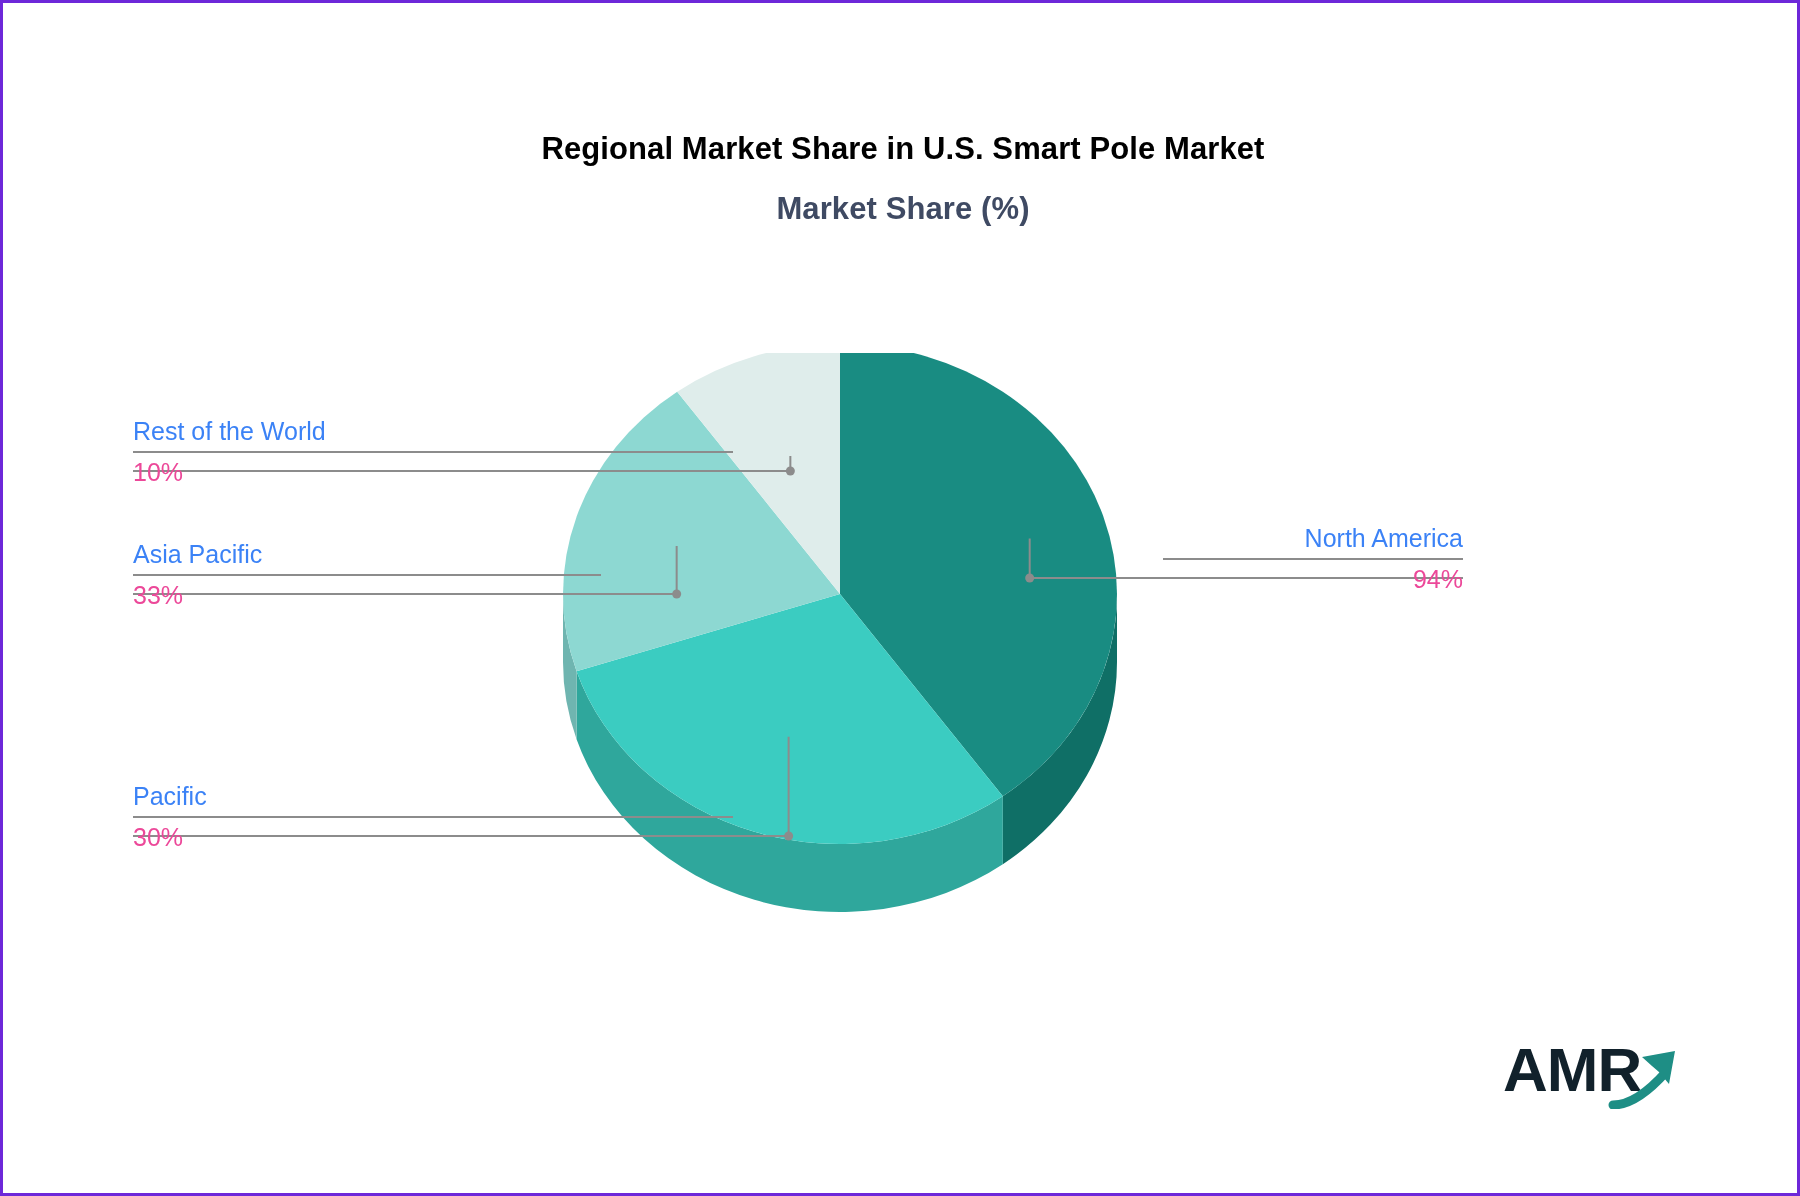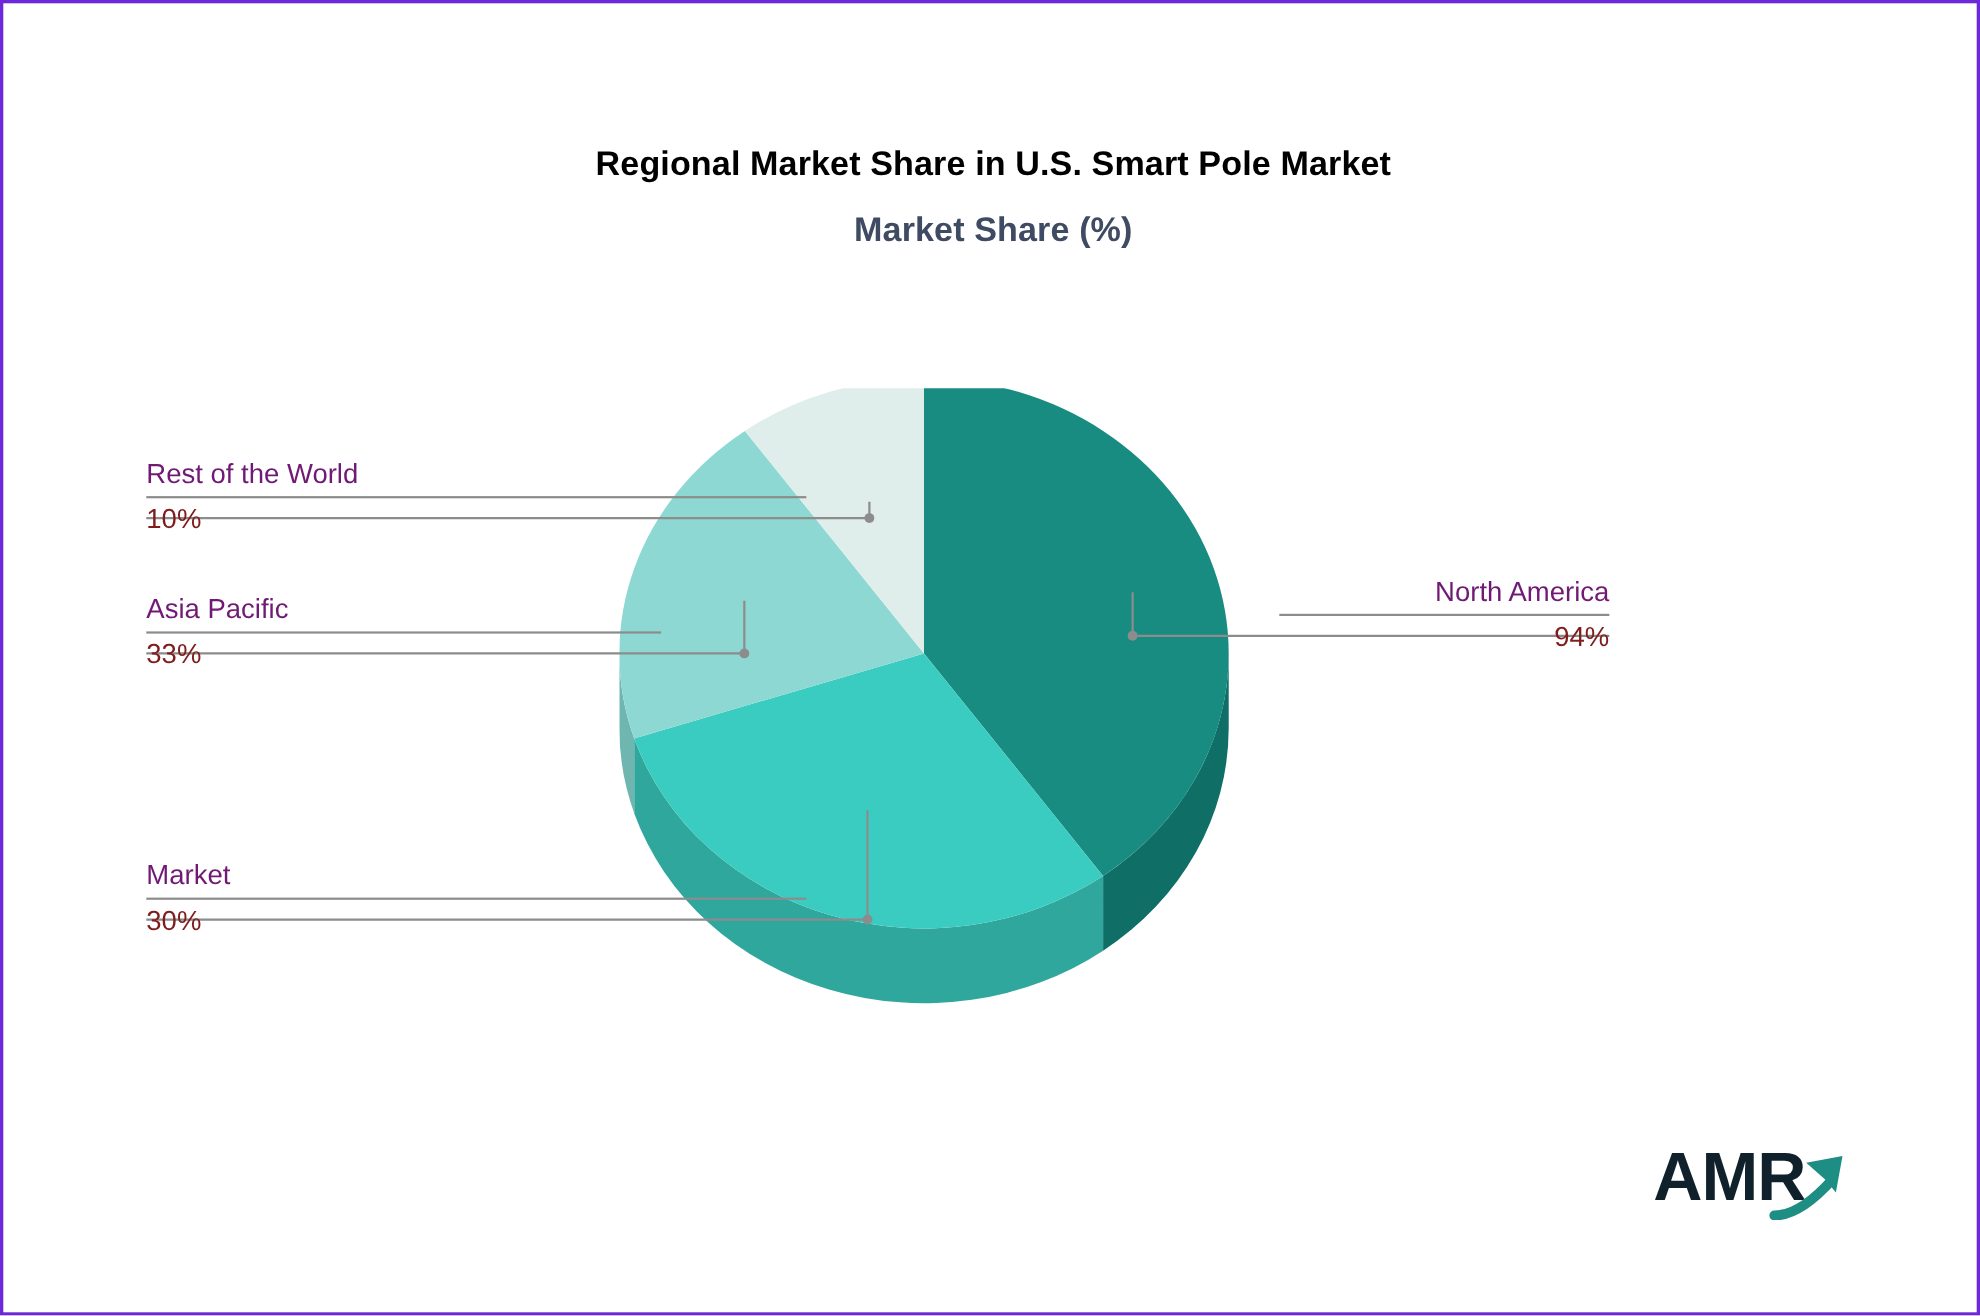--- a/index.html
+++ b/index.html
@@ -54,33 +54,33 @@
   }
   #pie-svg { display: block; }
 
   
   .callout {
     position: absolute;
     font-family: "Liberation Sans", sans-serif;
   }
   .callout .cl-name {
     font-size: 25px;
-    color: #701a75;
+    color: #3b82f6;
     white-space: nowrap;
     line-height: 30px;
   }
   .callout .cl-rule {
     height: 2px;
     background: #8c8c8c;
     margin-top: 5px;
     margin-bottom: 4px;
   }
   .callout .cl-val {
     font-size: 25px;
-    color: #7f1d1d;
+    color: #ec4899;
     line-height: 30px;
   }
   .callout.left { text-align: left; }
   .callout.right { text-align: right; }
 
   
   #leaders {
     position: absolute;
     left: 0; top: 0;
     width: 1800px; height: 1196px;
@@ -161,21 +161,21 @@
     <div class="cl-val">10%</div>
   </div>
 
   <div class="callout left" id="callout-asia-pacific" style="left:130px; top:536px; width:468px;">
     <div class="cl-name">Asia Pacific</div>
     <div class="cl-rule"></div>
     <div class="cl-val">33%</div>
   </div>
 
   <div class="callout left" id="callout-europe" style="left:130px; top:778px; width:600px;">
-    <div class="cl-name">Market</div>
+    <div class="cl-name">Pacific</div>
     <div class="cl-rule"></div>
     <div class="cl-val">30%</div>
   </div>
 
   <div id="amr-logo">
     <svg width="190" height="78" viewBox="0 0 190 78">
       <text id="logo-text" x="0" y="60" font-family="Liberation Sans, sans-serif" font-size="62" font-weight="bold" letter-spacing="-1" fill="#11212b">AMR</text>
       <g>
         <path d="M110 74 C128 74 146 60 163 41" fill="none" stroke="#1e8e85" stroke-width="9" stroke-linecap="round"></path>
         <path d="M139 26 L172 20 L166 53 L156 41 L149 35 Z" fill="#1e8e85"></path>

